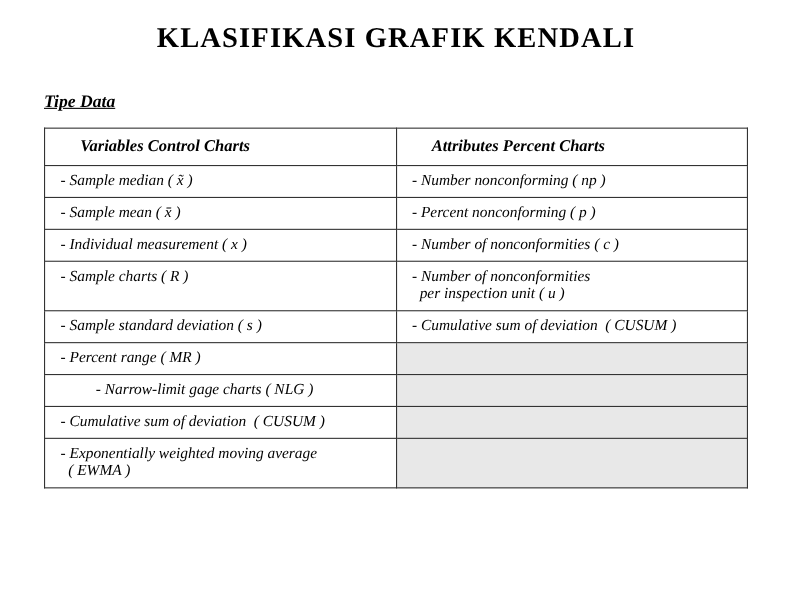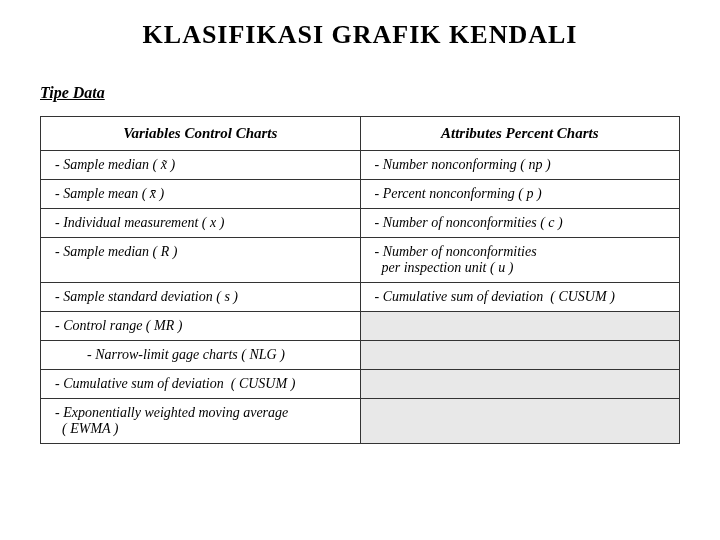--- a/index.html
+++ b/index.html
@@ -29,21 +29,21 @@
     .control-table {
       width: 100%;
       border-collapse: collapse;
       font-size: 14px;
       font-style: italic;
     }
     .control-table th {
       background: #fff;
       border: 1.5px solid #333;
       padding: 8px 32px;
-      text-align: center;
+      text-align: left;
       font-weight: bold;
       font-size: 15px;
       font-style: italic;
     }
     .control-table td {
       border: 1.5px solid #333;
       padding: 6px 14px;
       vertical-align: top;
     }
     .col-left { width: 50%; }
@@ -74,30 +74,30 @@
         </tr>
         <tr>
           <td style="white-space: pre-wrap;">- Sample mean ( x̄ )</td>
           <td style="white-space: pre-wrap;">- Percent nonconforming ( p )</td>
         </tr>
         <tr>
           <td style="white-space: pre-wrap;">- Individual measurement ( x )</td>
           <td style="white-space: pre-wrap;">- Number of nonconformities ( c )</td>
         </tr>
         <tr>
-          <td style="white-space: pre-wrap;">- Sample median ( R )</td>
+          <td style="white-space: pre-wrap;">- Sample charts ( R )</td>
           <td style="white-space: pre-wrap;">- Number of nonconformities
   per inspection unit ( u )</td>
         </tr>
         <tr>
           <td style="white-space: pre-wrap;">- Sample standard deviation ( s )</td>
           <td style="white-space: pre-wrap;">- Cumulative sum of deviation  ( CUSUM )</td>
         </tr>
         <tr>
-          <td style="white-space: pre-wrap;">- Control range ( MR )</td>
+          <td style="white-space: pre-wrap;">- Percent range ( MR )</td>
           <td class="empty-cell"></td>
         </tr>
         <tr>
           <td style="white-space: pre-wrap; padding-left: 46px;">- Narrow-limit gage charts ( NLG )</td>
           <td class="empty-cell"></td>
         </tr>
         <tr>
           <td style="white-space: pre-wrap;">- Cumulative sum of deviation  ( CUSUM )</td>
           <td class="empty-cell"></td>
         </tr>

